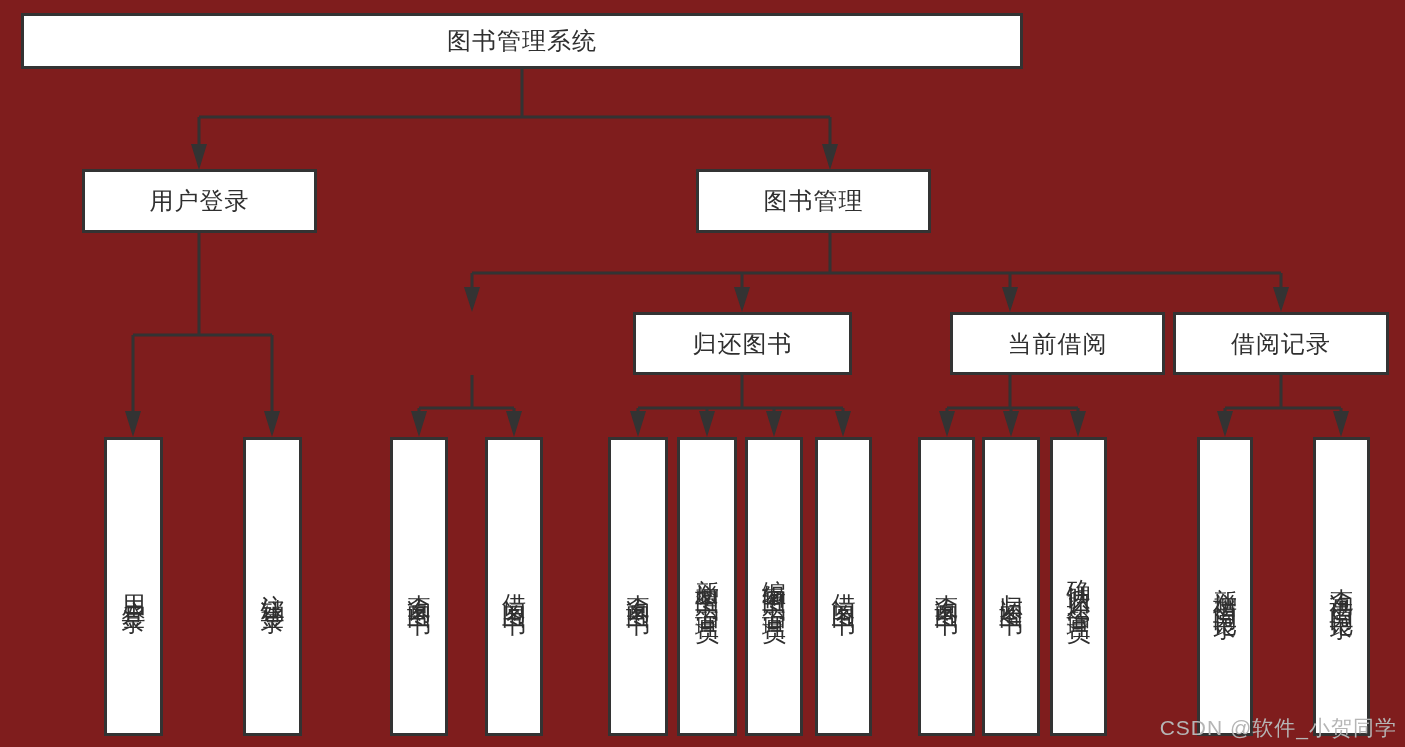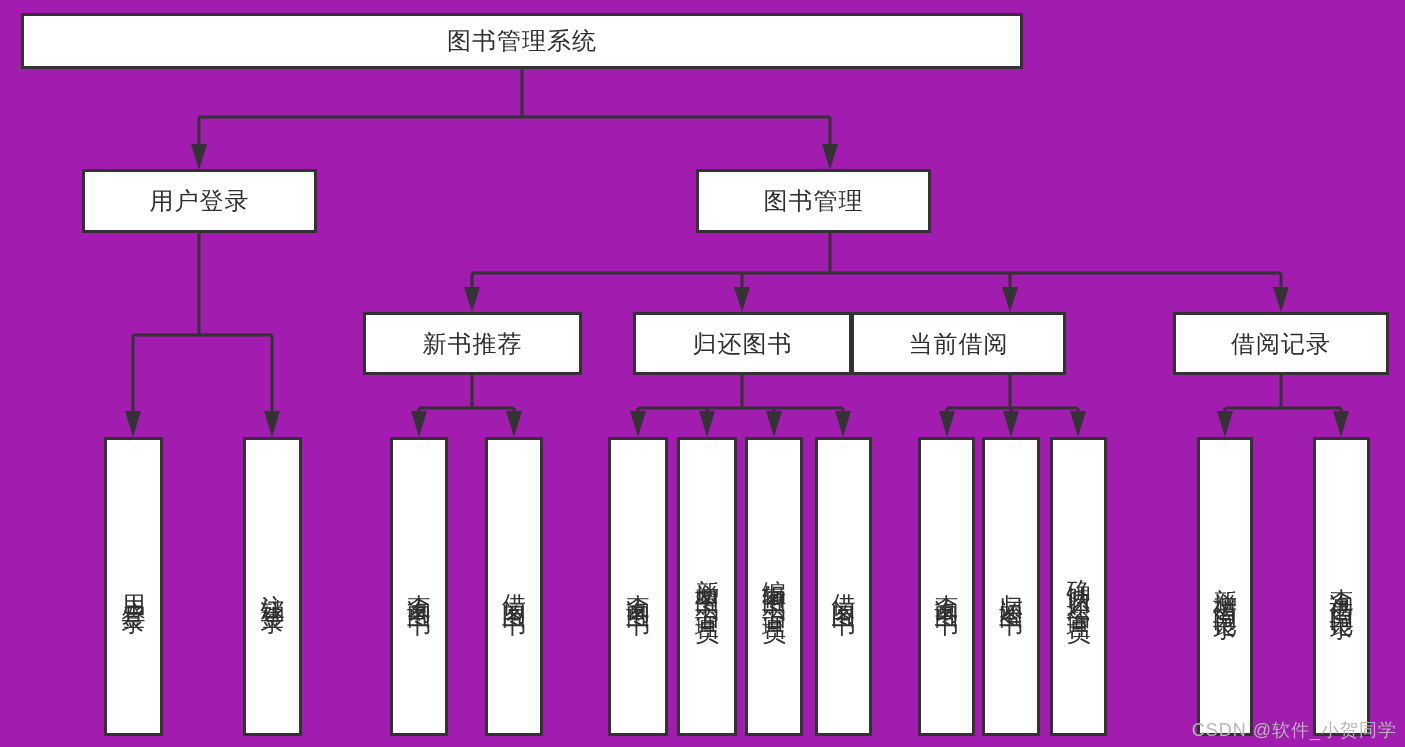--- a/index.html
+++ b/index.html
@@ -5,21 +5,21 @@
   html, body {
     margin: 0;
     padding: 0;
     background: #ffffff;
     font-family: "Liberation Sans", sans-serif;
   }
   #canvas {
     position: relative;
     width: 1405px;
     height: 747px;
-    background: #a21caf;
+    background: #7f1d1d;
     overflow: hidden;
   }
   #connectors {
     position: absolute;
     left: 0; top: 0;
     width: 1405px;
     height: 747px;
   }
   .node {
     position: absolute;
@@ -45,42 +45,42 @@
     white-space: nowrap;
   }
   
   .n-root  { left: 21px;  top: 13px;  width: 1002px; height: 56px; }
   
   .n-login { left: 82px;  top: 169px; width: 235px; height: 64px; }
   .n-mgmt  { left: 696px; top: 169px; width: 235px; height: 64px; }
   
   .n-nb { left: 363px;  top: 312px; width: 219px; height: 63px; }
   .n-bb { left: 633px;  top: 312px; width: 219px; height: 63px; }
-  .n-cb { left: 851px;  top: 312px; width: 215px; height: 63px; }
+  .n-cb { left: 950px;  top: 312px; width: 215px; height: 63px; }
   .n-br { left: 1173px; top: 312px; width: 216px; height: 63px; }
   
   .leaf { top: 437px; height: 299px; }
   .l-1a { left: 104px;  width: 59px; }
   .l-1b { left: 243px;  width: 59px; }
   .l-2a { left: 390px;  width: 58px; }
   .l-2b { left: 485px;  width: 58px; }
   .l-3a { left: 608px;  width: 60px; }
   .l-3b { left: 677px;  width: 60px; }
   .l-3c { left: 745px;  width: 58px; }
   .l-3d { left: 815px;  width: 57px; }
   .l-4a { left: 918px;  width: 57px; }
   .l-4b { left: 982px;  width: 58px; }
   .l-4c { left: 1050px; width: 57px; }
   .l-5a { left: 1197px; width: 56px; }
   .l-5b { left: 1313px; width: 57px; }
   .watermark {
     position: absolute;
     right: 8px;
     bottom: 5px;
-    font-size: 18px;
+    font-size: 21px;
     color: #b5b5b5;
     letter-spacing: 1px;
     z-index: 5;
     white-space: nowrap;
   }
 </style>
 </head>
 <body>
 
 <div id="canvas">
@@ -132,23 +132,20 @@
     <span class="h-label">图书管理系统</span>
   </div>
 
   <div class="node n-login">
     <span class="h-label">用户登录</span>
   </div>
   <div class="node n-mgmt">
     <span class="h-label">图书管理</span>
   </div>
 
-  <div class="node n-nb">
-    <span class="h-label">新书推荐</span>
-  </div>
   <div class="node n-bb">
     <span class="h-label">归还图书</span>
   </div>
   <div class="node n-cb">
     <span class="h-label">当前借阅</span>
   </div>
   <div class="node n-br">
     <span class="h-label">借阅记录</span>
   </div>
 

